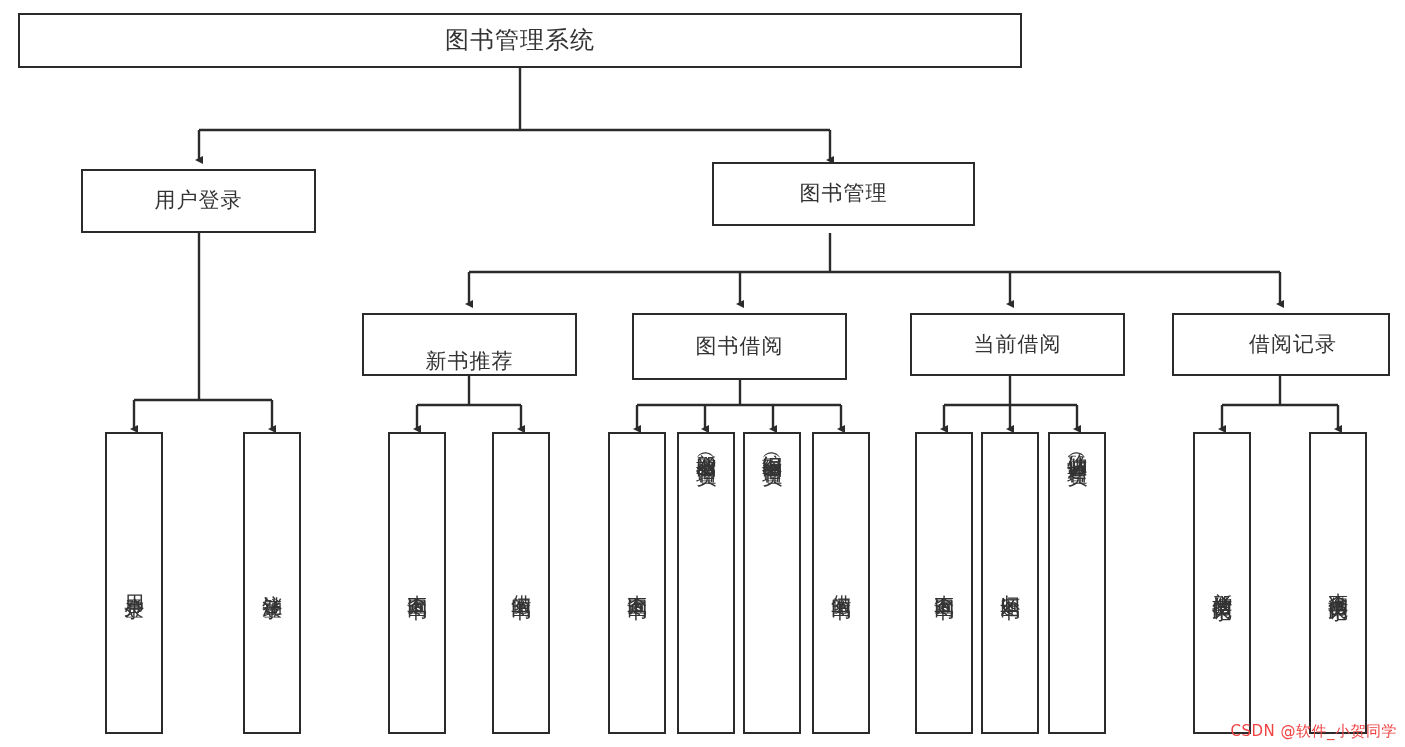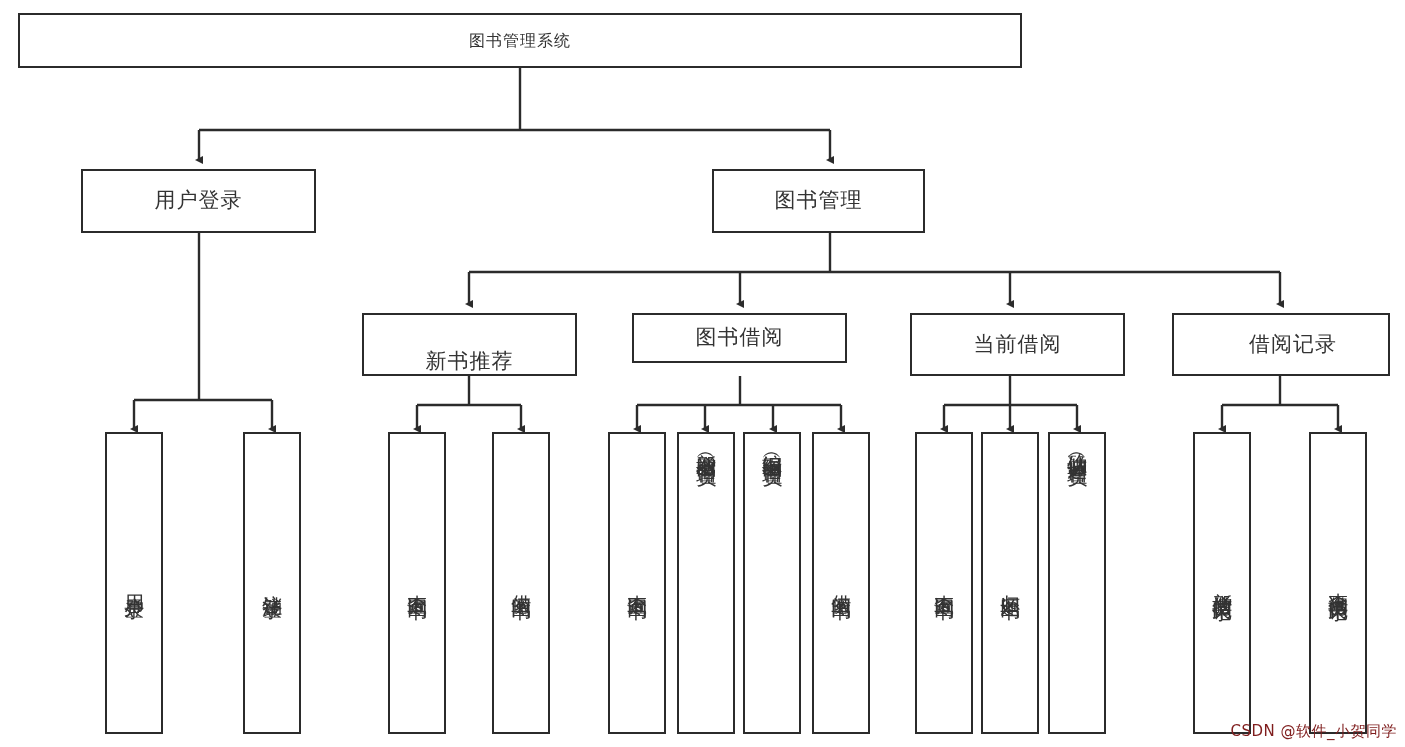--- a/index.html
+++ b/index.html
@@ -37,21 +37,21 @@
     color: #333333;
   }
   .node-h {
     
     font-size: 21px;
     letter-spacing: 1px;
     line-height: 1.2;
     white-space: nowrap;
   }
   .node-root {
-    font-size: 16px;
+    font-size: 24px;
   }
   .node-v {
     
     font-size: 20px;
     line-height: 1.08;
     padding-top: 4px;
     padding-bottom: 4px;
     align-items: flex-start;
   }
   .vtext {
@@ -66,21 +66,21 @@
     margin-bottom: auto;
   }
   .node-v.center {
     align-items: center;
   }
   .watermark {
     position: absolute;
     right: 8px;
     bottom: 6px;
     font-size: 15px;
-    color: #7f1d1d;
+    color: #ef4444;
     letter-spacing: 0.5px;
     white-space: nowrap;
     user-select: none;
   }
 </style>
 </head>
 <body>
 
 <div id="diagram-root">
 
@@ -134,28 +134,28 @@
     </g>
   </svg>
 
   <div class="node node-h node-root" style="left:18px; top:13px; width:1004px; height:55px;">
     <span>图书管理系统</span>
   </div>
 
   <div class="node node-h" style="left:81px; top:169px; width:235px; height:64px;">
     <span>用户登录</span>
   </div>
-  <div class="node node-h" style="left:712px; top:169px; width:213px; height:64px;">
+  <div class="node node-h" style="left:712px; top:162px; width:263px; height:64px;">
     <span>图书管理</span>
   </div>
 
   <div class="node node-h" style="left:362px; top:313px; width:215px; height:63px;align-items:flex-end;">
     <span>新书推荐</span>
   </div>
-  <div class="node node-h" style="left:632px; top:313px; width:215px; height:50px;">
+  <div class="node node-h" style="left:632px; top:313px; width:215px; height:67px;">
     <span>图书借阅</span>
   </div>
   <div class="node node-h" style="left:902px; top:313px; width:215px; height:63px;margin-left:8px;">
     <span>当前借阅</span>
   </div>
   <div class="node node-h" style="left:1172px; top:313px; width:218px; height:63px;padding-left:24px;">
     <span>借阅记录</span>
   </div>
 
   <div class="node node-v center" style="left:105px; top:432px; width:58px; height:302px;">

